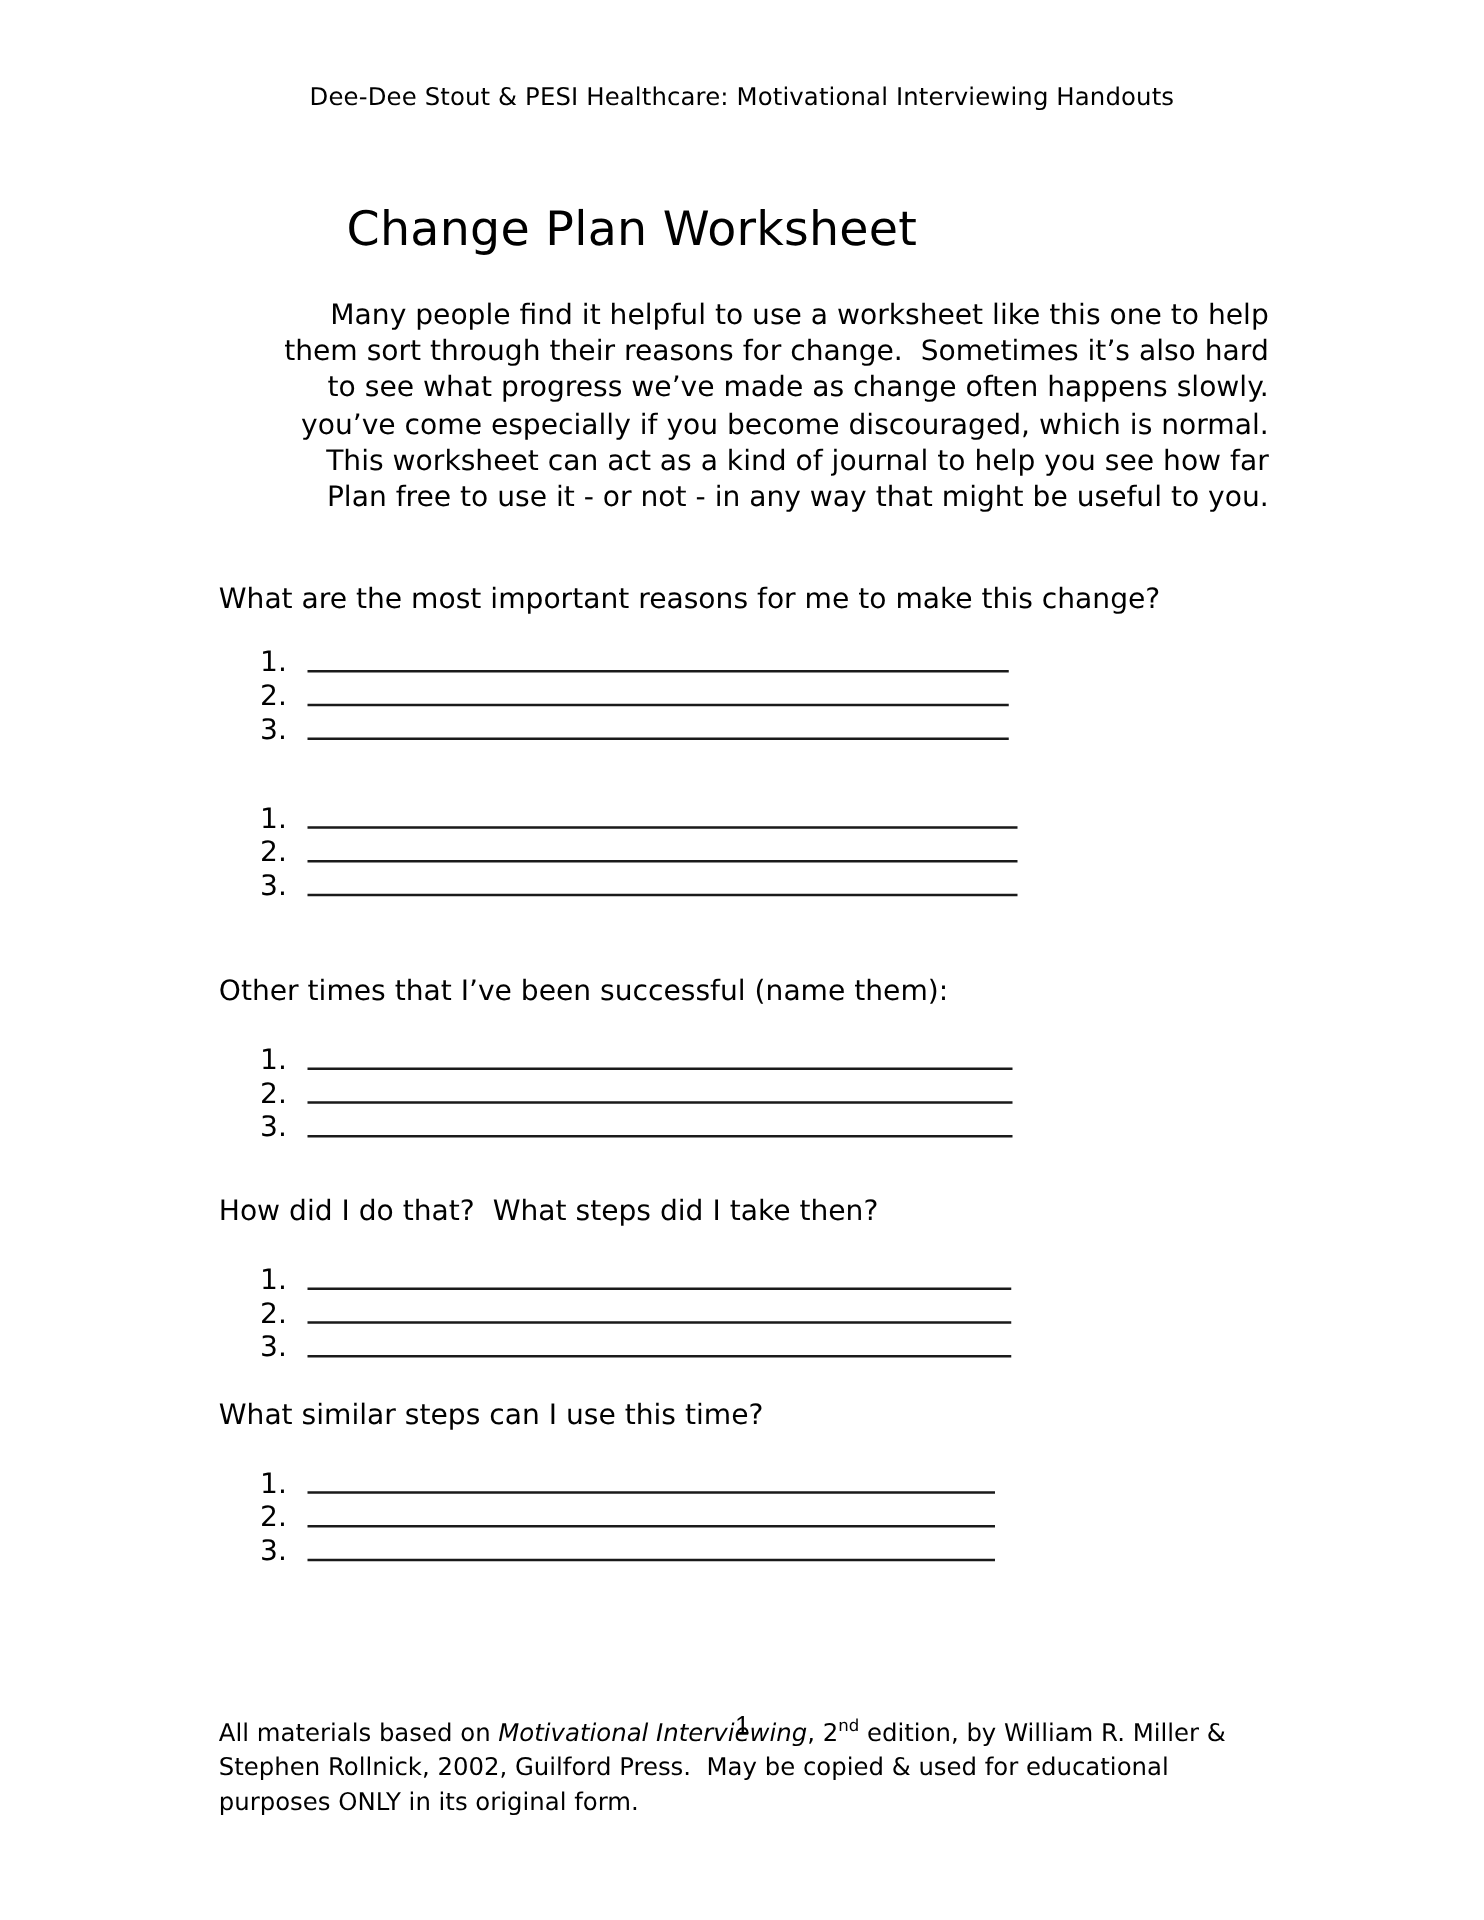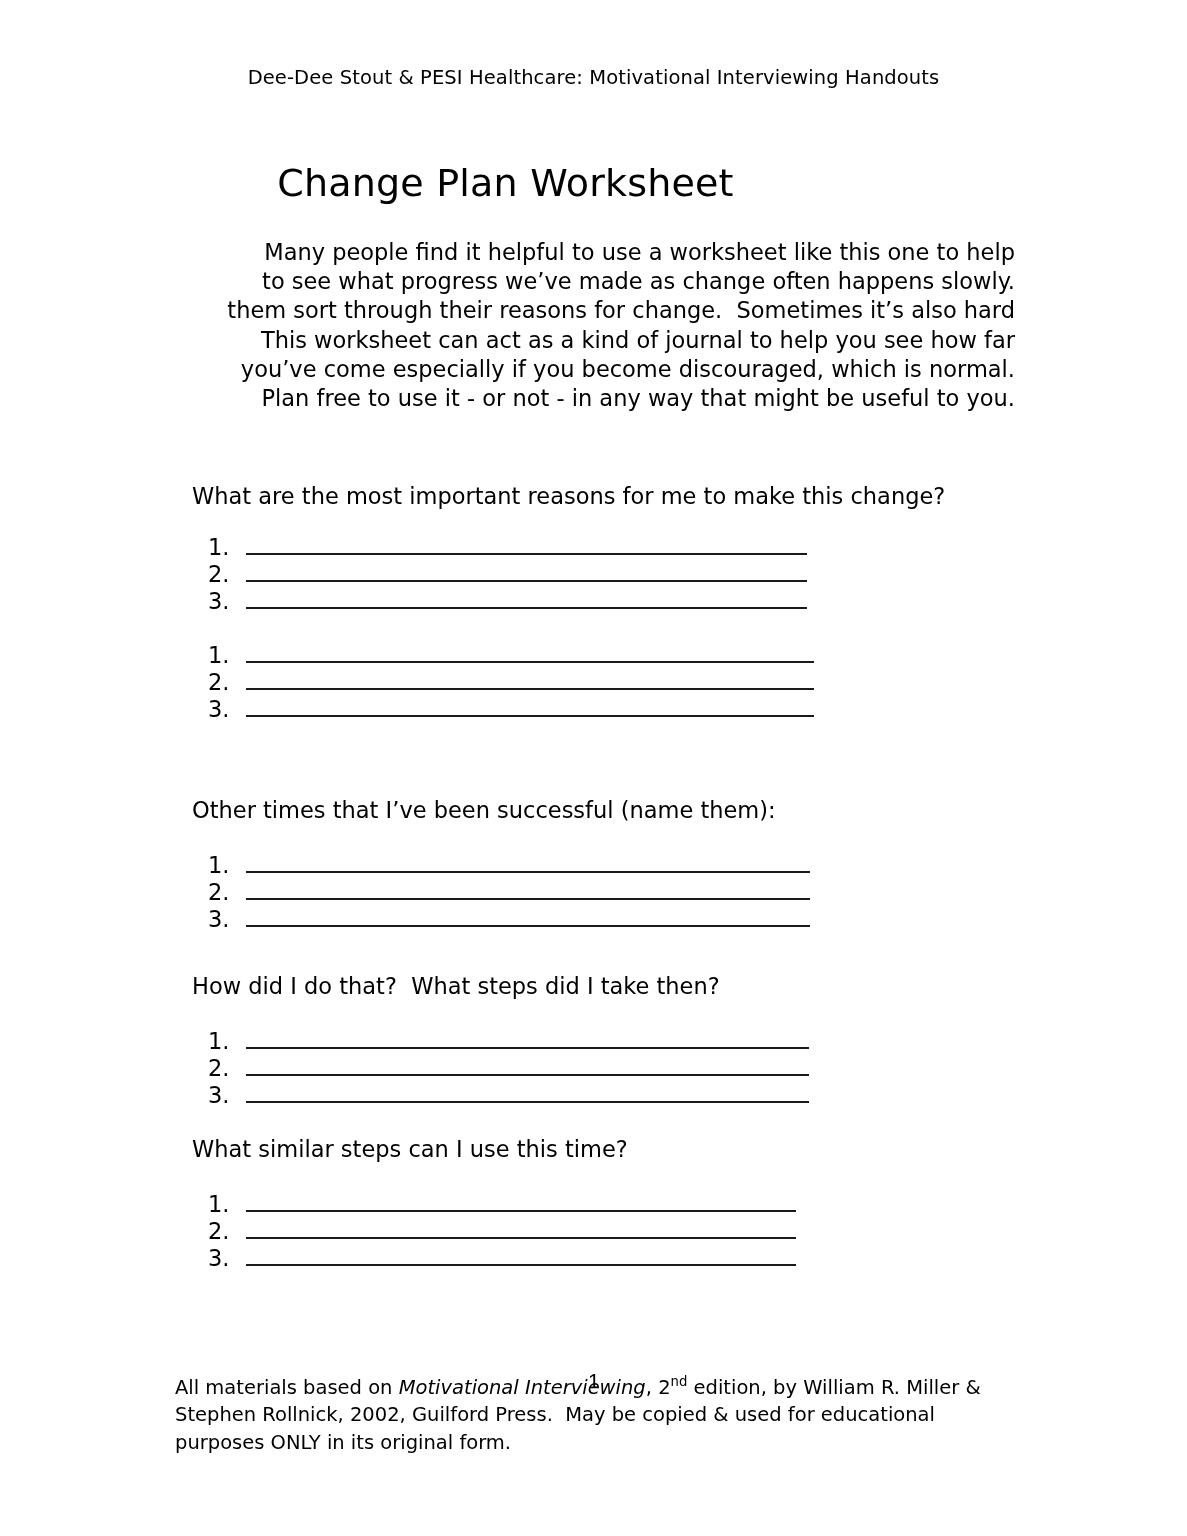--- a/index.html
+++ b/index.html
@@ -60,21 +60,21 @@
     text-align: right;
   }
   .intro .ln { display: block; white-space: pre; }
 
   
   .qblock { position: absolute; left: 175px; }
   .qtext {
     font-size: 22.5px;
     line-height: 26px;
     white-space: pre;
-    margin: 17px;
+    margin: 0;
   }
 
   .lines { position: relative; }
   .line-row {
     display: flex;
     align-items: flex-end;
     height: 27px;
     white-space: nowrap;
   }
   .num {
@@ -134,24 +134,24 @@
 <body>
 
 <div class="page">
 
   <div class="doc-header">Dee-Dee Stout &amp; PESI Healthcare: Motivational Interviewing Handouts</div>
 
   <h1 class="doc-title">Change Plan Worksheet</h1>
 
   <div class="intro">
     <span class="ln">Many people find it helpful to use a worksheet like this one to help</span>
+    <span class="ln">them sort through their reasons for change.  Sometimes it’s also hard</span>
     <span class="ln">to see what progress we’ve made as change often happens slowly.</span>
-    <span class="ln">them sort through their reasons for change.  Sometimes it’s also hard</span>
+    <span class="ln">you’ve come especially if you become discouraged, which is normal.</span>
     <span class="ln">This worksheet can act as a kind of journal to help you see how far</span>
-    <span class="ln">you’ve come especially if you become discouraged, which is normal.</span>
     <span class="ln">Plan free to use it - or not - in any way that might be useful to you.</span>
   </div>
 
   <div class="qblock q1" style="top:466px;">
     <p class="qtext">What are the most important reasons for me to make this change?</p>
     <div class="lines">
       <div class="line-row">
         <span class="num">1.</span>
         <span class="rule"></span>
       </div>

